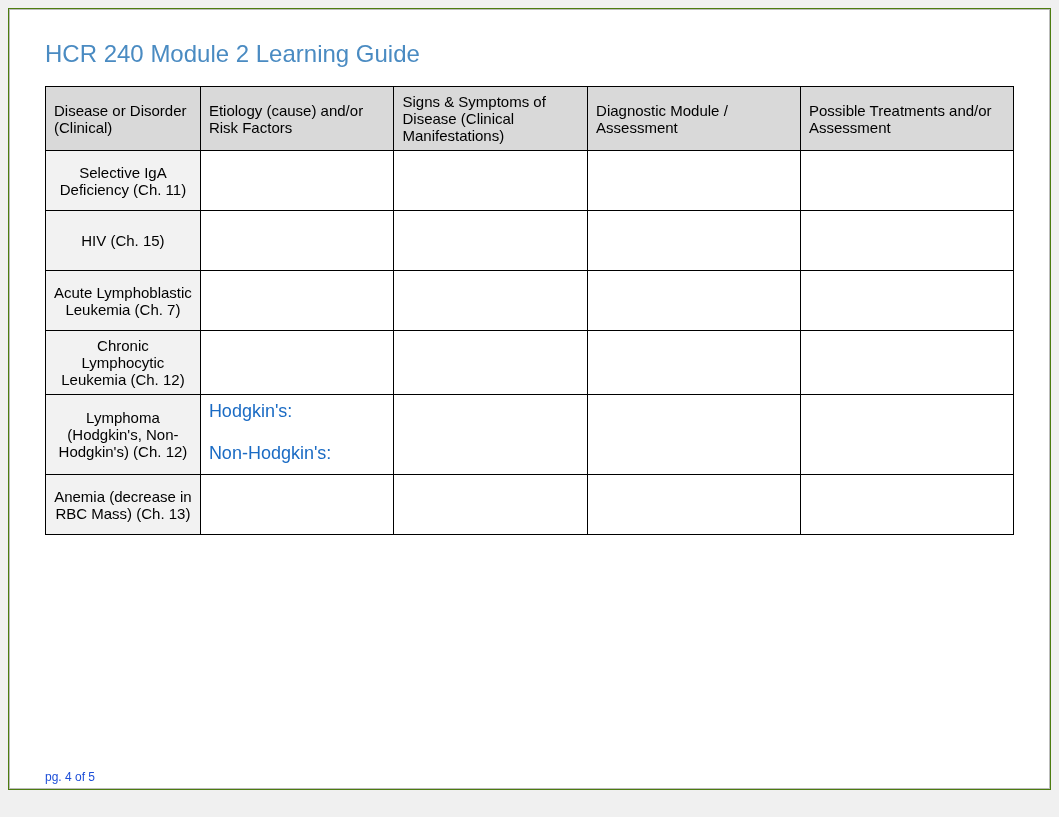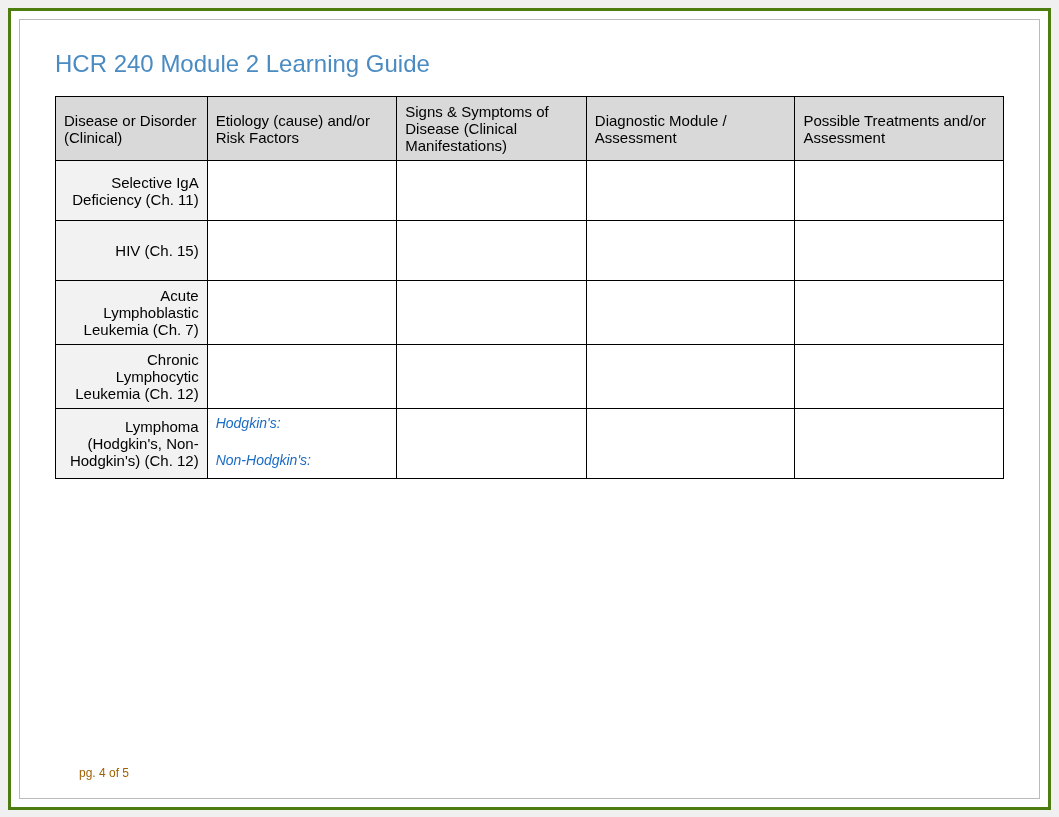--- a/index.html
+++ b/index.html
@@ -4,22 +4,22 @@
   <style>
     * { box-sizing: border-box; margin: 0; padding: 0; }
     body {
       font-family: Arial, Helvetica, sans-serif;
       background: #f0f0f0;
       padding: 8px;
       width: 1059px;
     }
     .page-outer {
       background: #fff;
-      border: 3px solid #4d7c0f;
-      padding: 8px;
+      border: 1px solid #4d7c0f;
+      padding: 0;
     }
     .page-inner {
       border: 1px solid #bbb;
       padding: 30px 35px 20px 35px;
       min-height: 780px;
       position: relative;
     }
     .title {
       color: #4a8bc2;
       font-size: 24px;
@@ -45,42 +45,40 @@
       text-align: left;
       font-weight: normal;
       vertical-align: middle;
     }
     th.first {
       text-align: left;
       padding-left: 8px;
     }
     td.first-col {
       background: #f2f2f2;
-      text-align: right;
+      text-align: center;
       vertical-align: middle;
     }
     td.cell {
       background: #fff;
       vertical-align: top;
     }
     .subentry {
       color: #1a6bc4;
-      font-style: italic;
-      font-size: 14px;
+      font-size: 18px;
       display: block;
       margin-bottom: 4px;
     }
     .page-num {
       position: absolute;
-      bottom: 18px;
+      bottom: 4px;
       left: 35px;
       font-size: 12px;
-      color: #a16207;
+      color: #1d4ed8;
       font-family: "Segoe UI", Arial, sans-serif;
-      margin-left: 24px;
     }
     col.c1 { width: 16%; }
     col.c2 { width: 20%; }
     col.c3 { width: 20%; }
     col.c4 { width: 22%; }
     col.c5 { width: 22%; }
     tr.row td { height: 60px; }
   </style>
 </head>
 <body>
@@ -139,18 +137,25 @@
           <td class="first-col">Lymphoma (Hodgkin's, Non-Hodgkin's) (Ch. 12)</td>
           <td class="cell" style="vertical-align:top; padding-top:6px;">
             <span class="subentry">Hodgkin's:</span>
             <br>
             <span class="subentry">Non-Hodgkin's:</span>
           </td>
           <td class="cell"></td>
           <td class="cell"></td>
           <td class="cell"></td>
         </tr>
+        <tr class="row">
+          <td class="first-col">Anemia (decrease in RBC Mass) (Ch. 13)</td>
+          <td class="cell"></td>
+          <td class="cell"></td>
+          <td class="cell"></td>
+          <td class="cell"></td>
+        </tr>
       </tbody>
     </table>
 
     <div class="page-num">pg. 4 of 5</div>
   </div>
 </div>
 
 </body></html>

